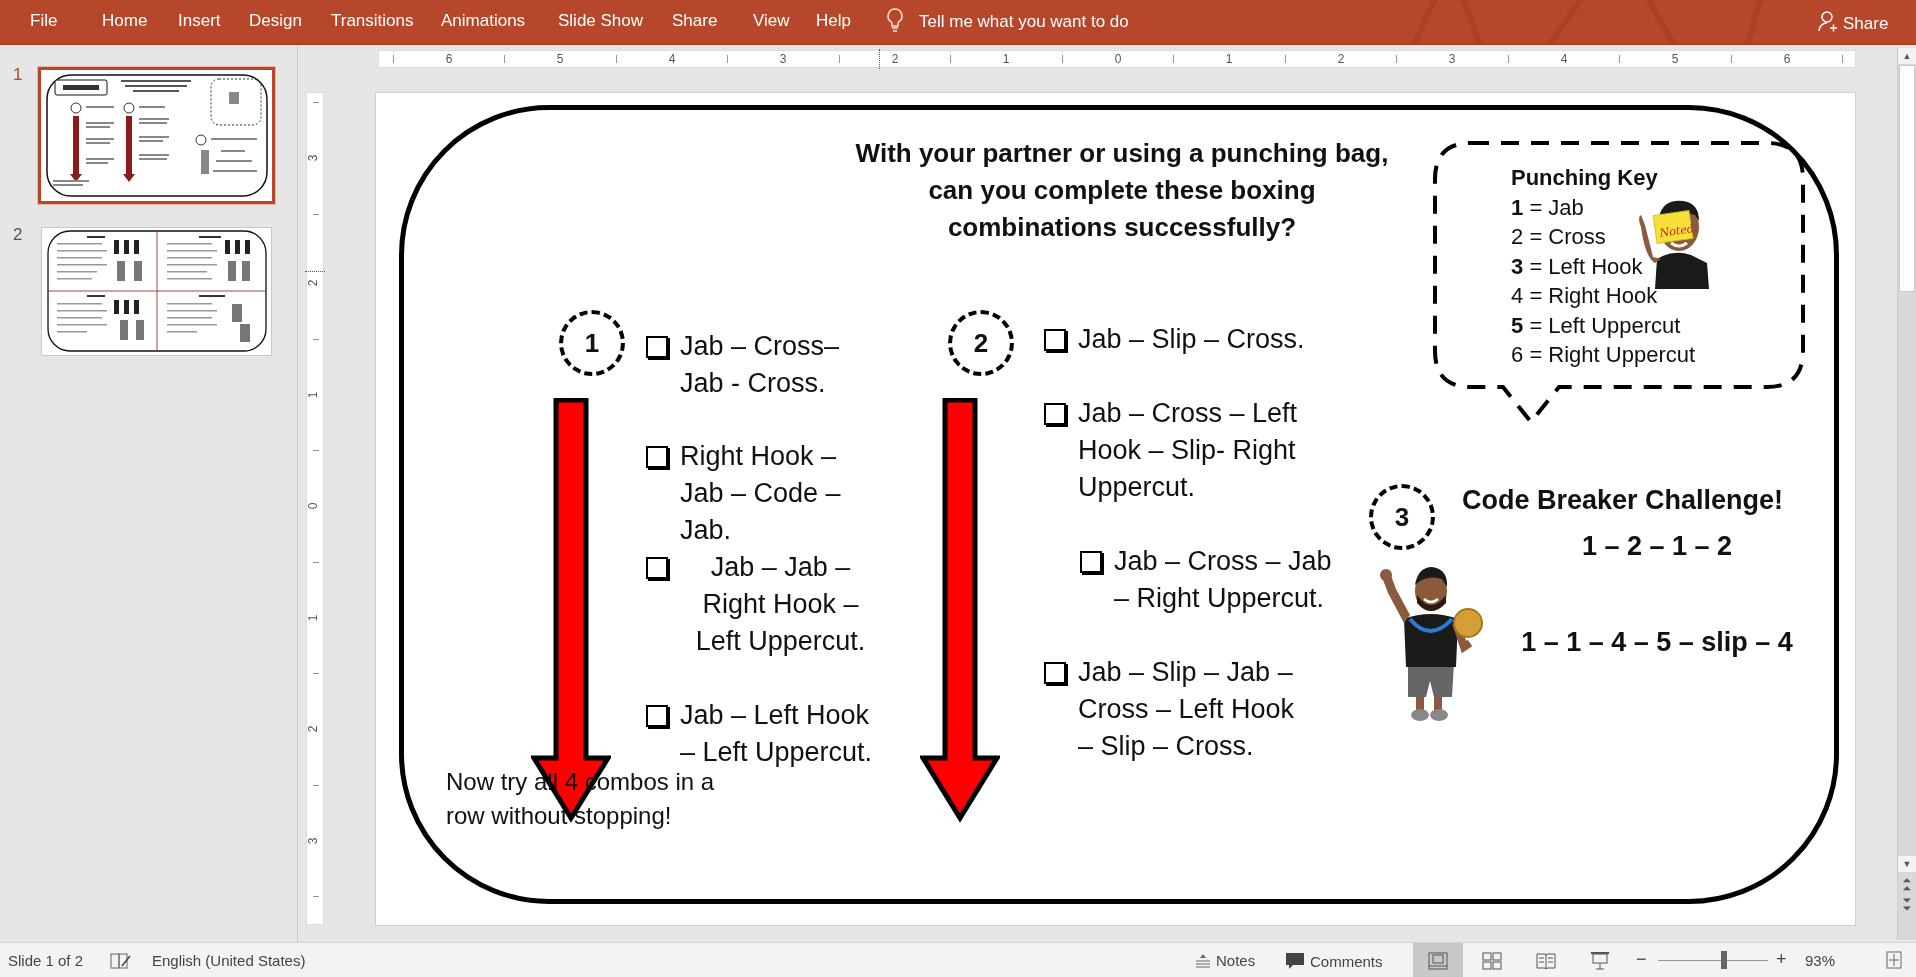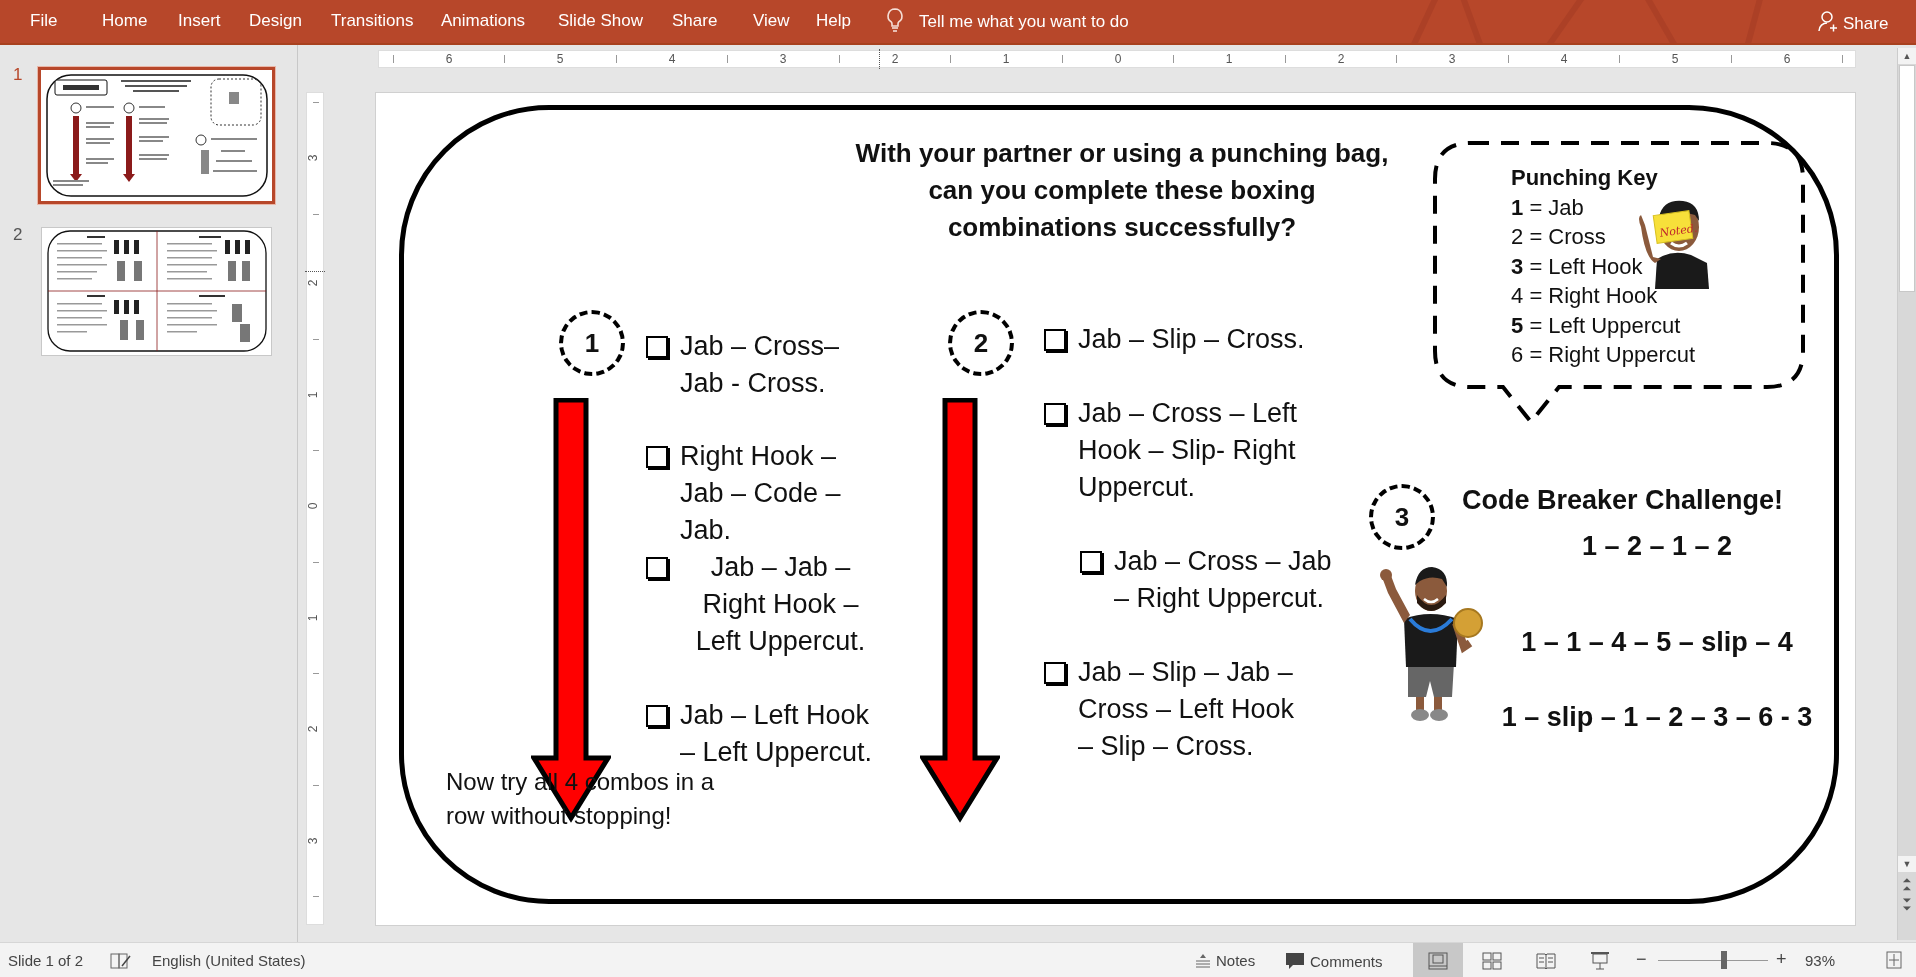--- a/index.html
+++ b/index.html
@@ -337,21 +337,20 @@
     <path d="M38 46 Q46 52 54 46" stroke="#fff" stroke-width="3" fill="none"></path>
   </svg>
 
   <div class="num-circle" style="left:993px;top:391px;">
     <span>3</span>
   </div>
   <div class="code-title">Code Breaker Challenge!</div>
 
   <div class="code-line" style="left:1281px;top:438px;">1 – 2 – 1 – 2</div>
   <div class="code-line" style="left:1281px;top:534px;">1 – 1 – 4 – 5 – slip – 4</div>
-  <div class="code-line" style="left:1281px;top:609px;">1 – slip – 1 – 2 – 3 – 6 - 3</div>
 
   <svg class="avatar" style="left:1000px;top:470px;" width="110" height="160" viewBox="0 0 110 160">
     <rect x="40" y="130" width="8" height="20" fill="#8b5a3c"></rect>
       <rect x="58" y="130" width="8" height="20" fill="#8b5a3c"></rect>
     <ellipse cx="44" cy="152" rx="9" ry="6" fill="#888"></ellipse>
       <ellipse cx="63" cy="152" rx="9" ry="6" fill="#888"></ellipse>
     <path d="M32 100 L78 100 L76 134 L58 134 L54 118 L50 134 L32 134 Z" fill="#666"></path>
     <path d="M28 56 Q54 46 82 56 L80 104 L30 104 Z" fill="#1a1a1a"></path>
     <path d="M34 56 Q54 80 76 56" stroke="#2a7bd8" stroke-width="4" fill="none"></path>
     <path d="M28 60 L12 30 L6 14 L14 10 L20 26 L34 52 Z" fill="#8b5a3c"></path>

